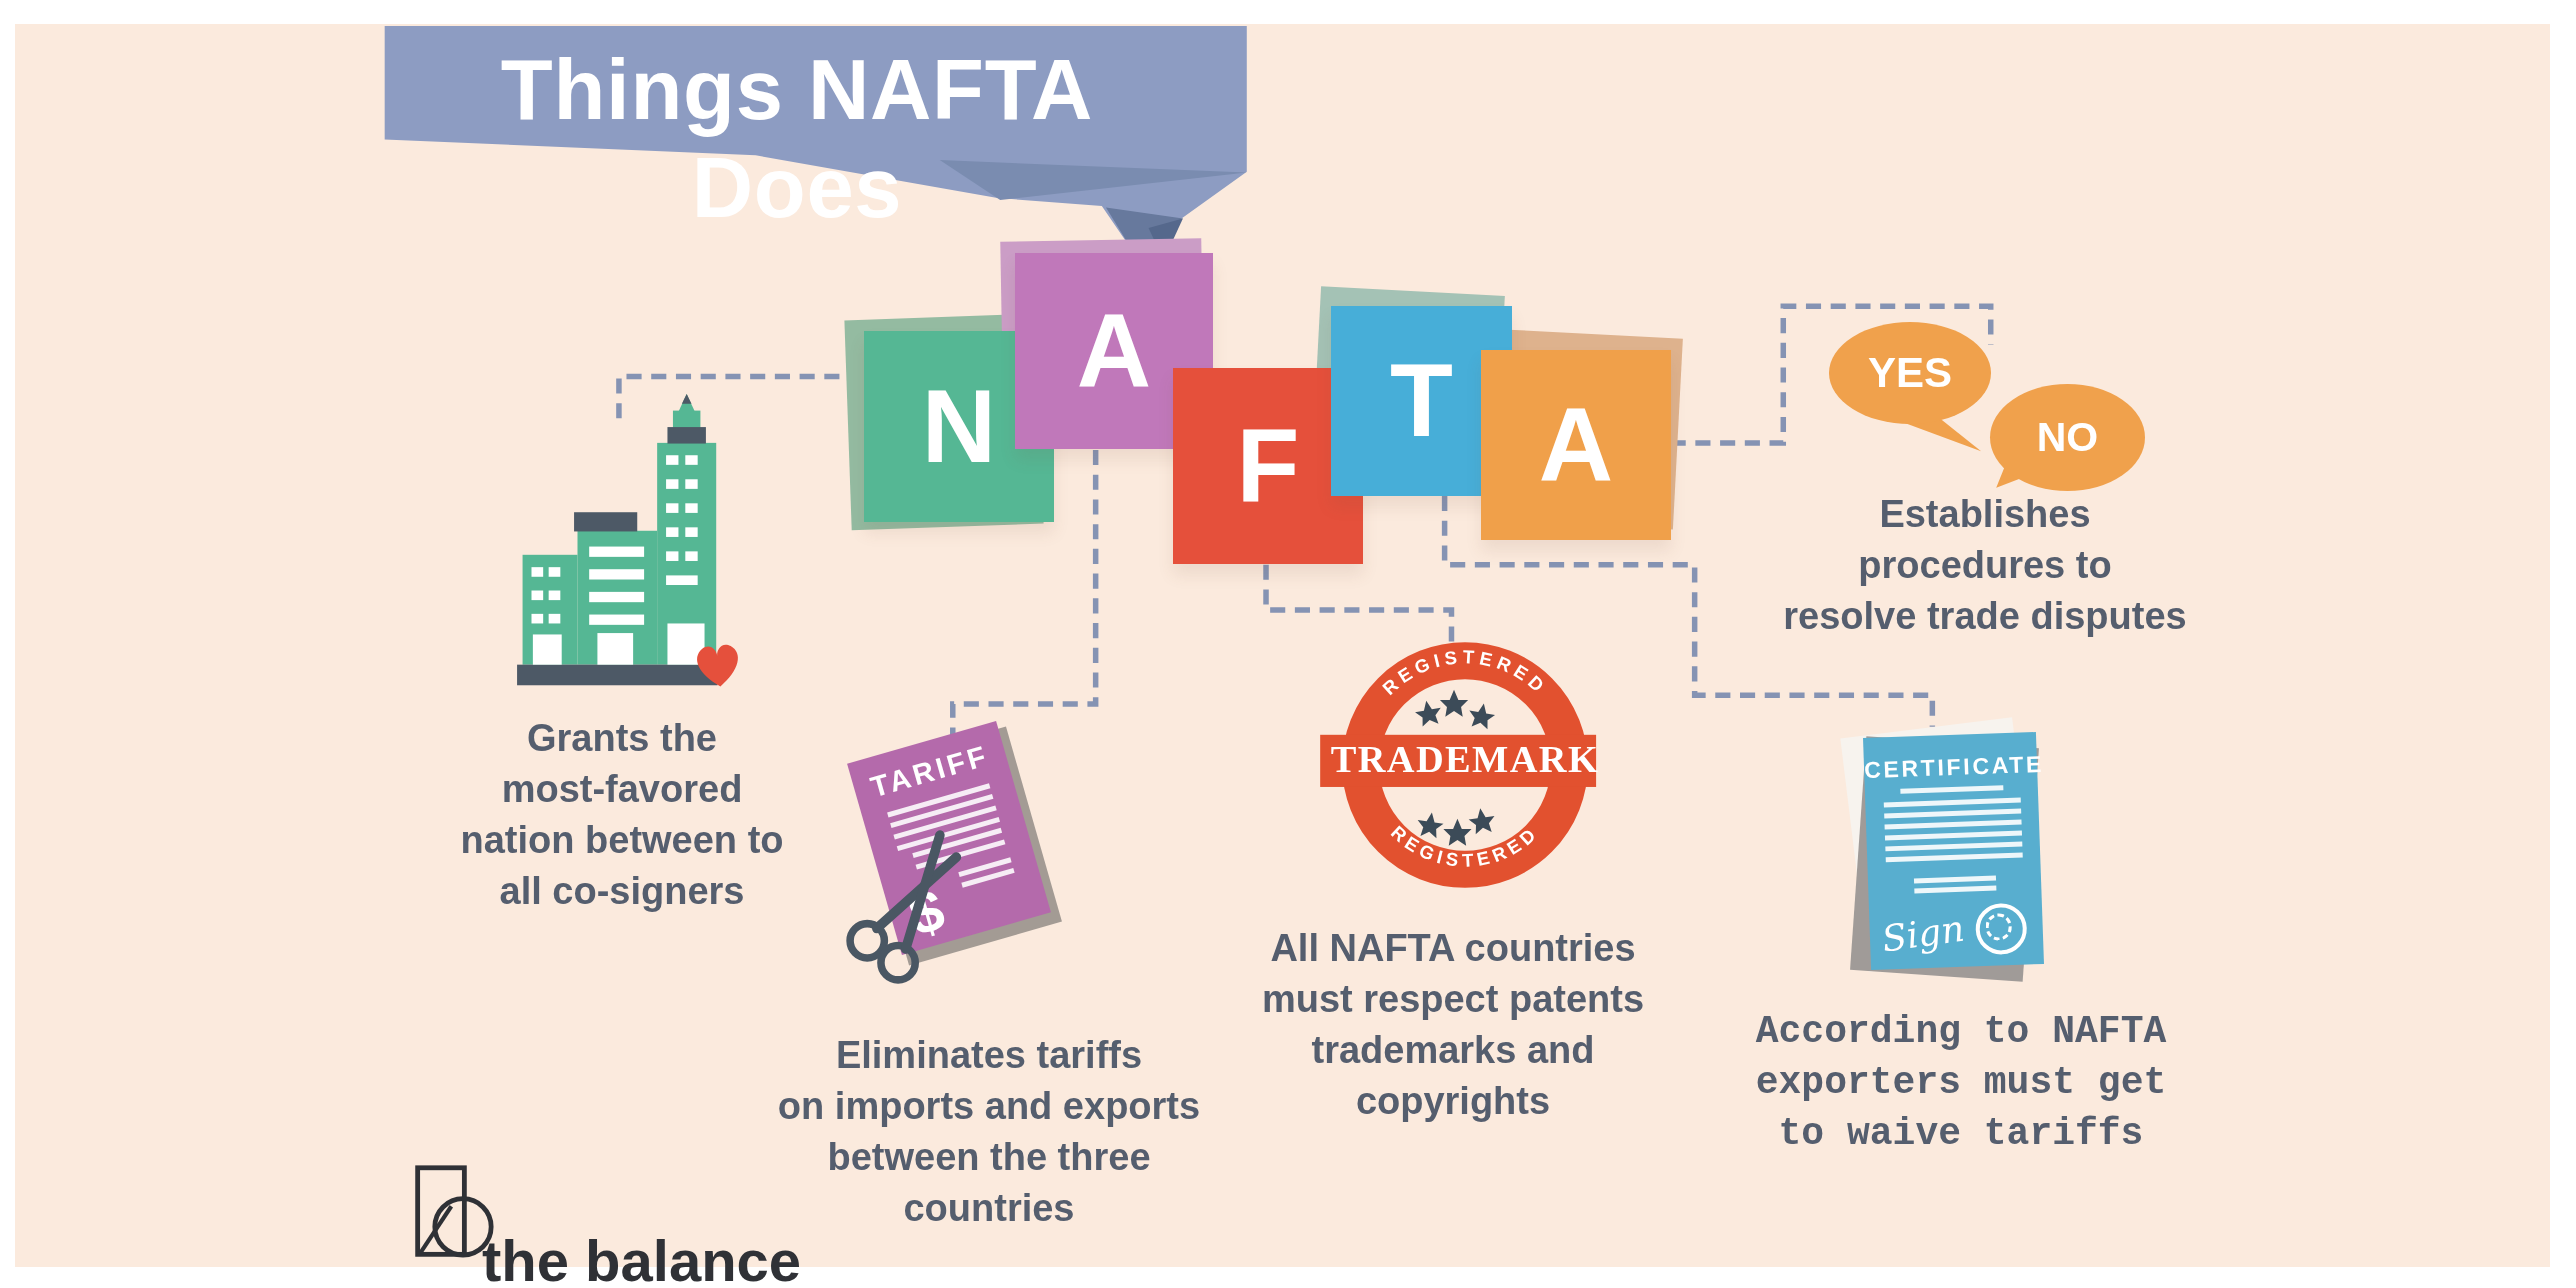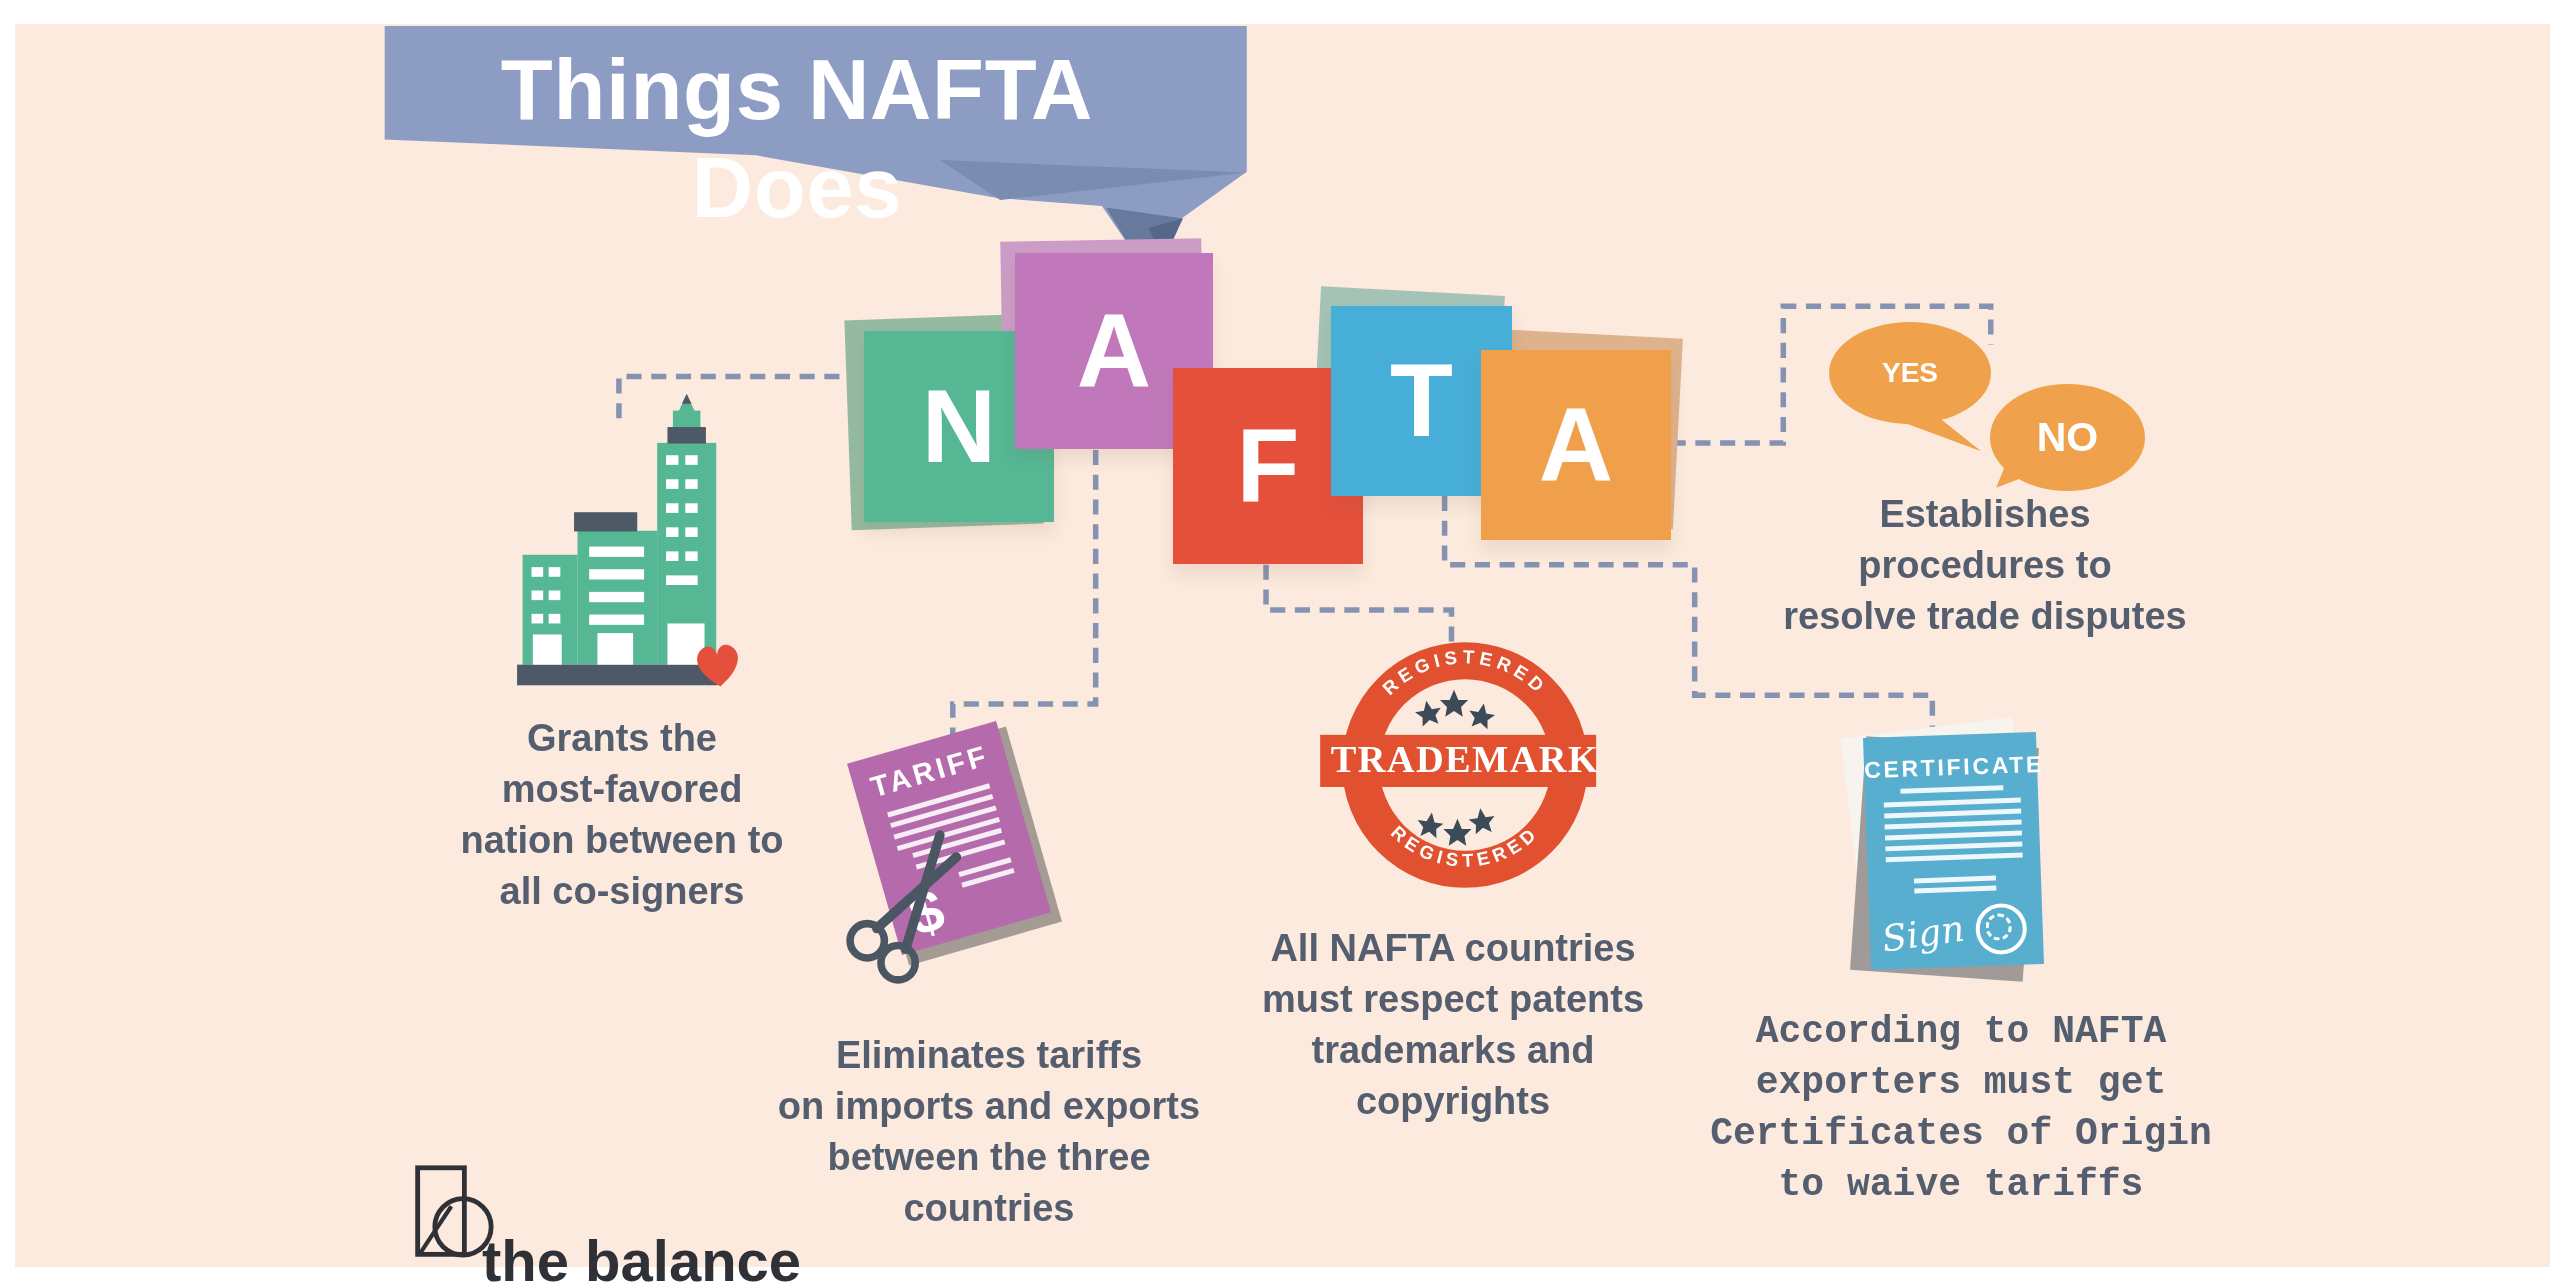--- a/index.html
+++ b/index.html
@@ -31,21 +31,21 @@
   .tariff-doc{left:0;top:0;width:155px;height:199px;background:#b46aab;text-align:center;}
   .tariff-title{width:100%;top:13.7px;color:#fff;font-size:29px;font-weight:700;letter-spacing:3.4px;}
   .tline{position:absolute;height:4.8px;background:rgba(255,255,255,.88);}
   .dollar{left:19px;top:131px;color:#fff;font-size:59px;font-weight:700;}
 
   
 
   
   .bubble{z-index:4;background:#f0a14c;border-radius:50%;display:flex;align-items:center;
           justify-content:center;color:#fff;font-weight:800;}
-  .bubble-yes{left:1829px;top:322px;width:162px;height:102px;font-size:28px;}
+  .bubble-yes{left:1829px;top:322px;width:162px;height:102px;font-size:42px;}
   .bubble-no{left:1990px;top:384px;width:155px;height:107px;font-size:41px;}
 
   
   .cert-wrap{left:1848px;top:721px;width:199px;height:268px;z-index:4;}
   .cert-page-white{left:5.5px;top:5.5px;width:173px;height:235px;background:#f7f3ee;transform:rotate(-7deg);}
   .cert-page-gray{left:9.6px;top:20.6px;width:173px;height:234px;background:#a09b98;transform:rotate(4deg);}
   .cert-front{left:19px;top:13.7px;width:173px;height:232px;background:#58aecf;transform:rotate(-2deg);}
   .cert-title{width:100%;top:19px;text-align:center;color:#fff;font-size:23px;font-weight:700;letter-spacing:2.7px;}
   .cline{position:absolute;left:50%;transform:translateX(-50%);height:4.8px;background:#eef7fa;}
   .cert-sign{left:12.4px;top:177px;color:#fff;font-size:36px;font-style:italic;
@@ -251,19 +251,18 @@
   </div>
   <div class="abs caption" style="left:1192px;top:923px;width:522px;">
     <div>All NAFTA countries</div>
     <div>must respect patents</div>
     <div>trademarks and</div>
     <div>copyrights</div>
   </div>
   <div class="abs caption" style="left:1700px;top:1006px;width:522px;font-family:Liberation Mono, monospace;">
     <div>According to NAFTA</div>
     <div>exporters must get</div>
-    <div>Certificates of Origin</div>
     <div>to waive tariffs</div>
   </div>
 
   <div class="abs logo-text">the balance</div>
 </div>
 
 
 </body></html>

